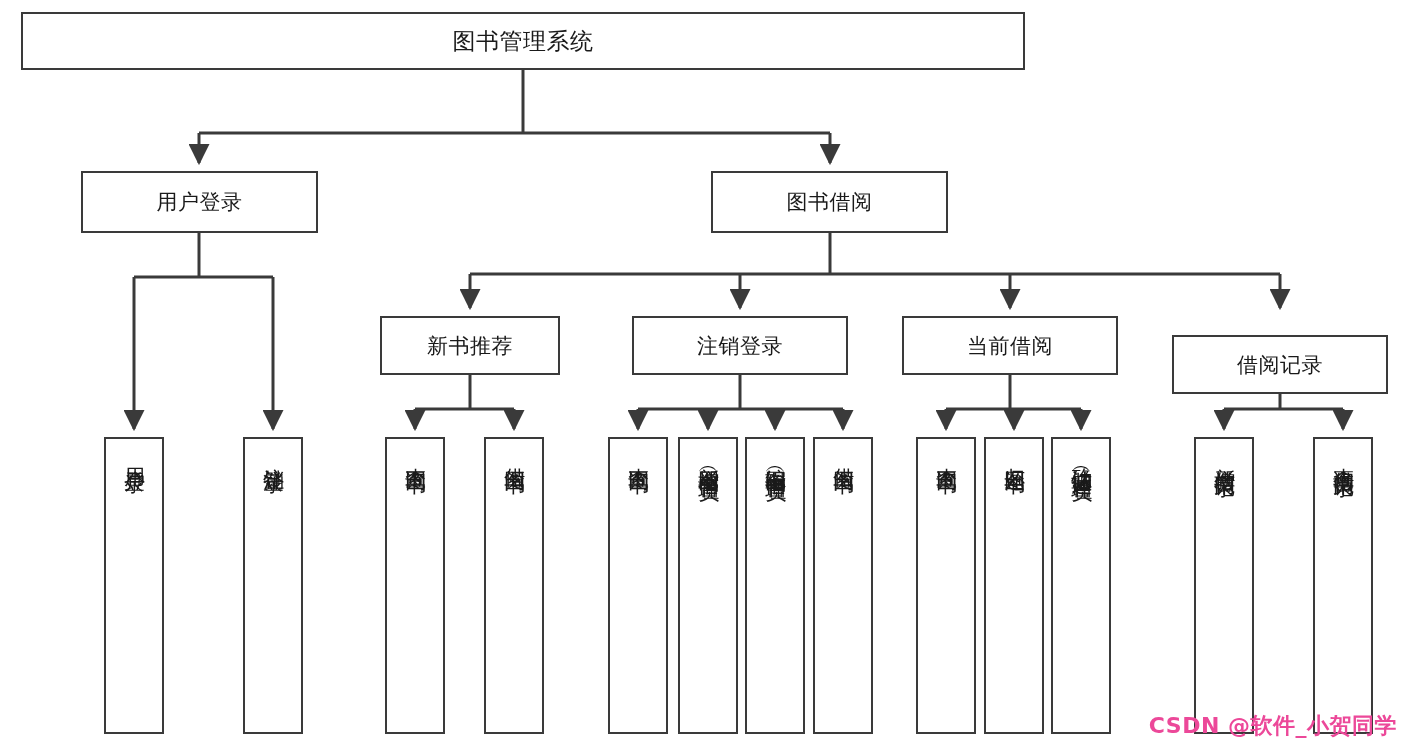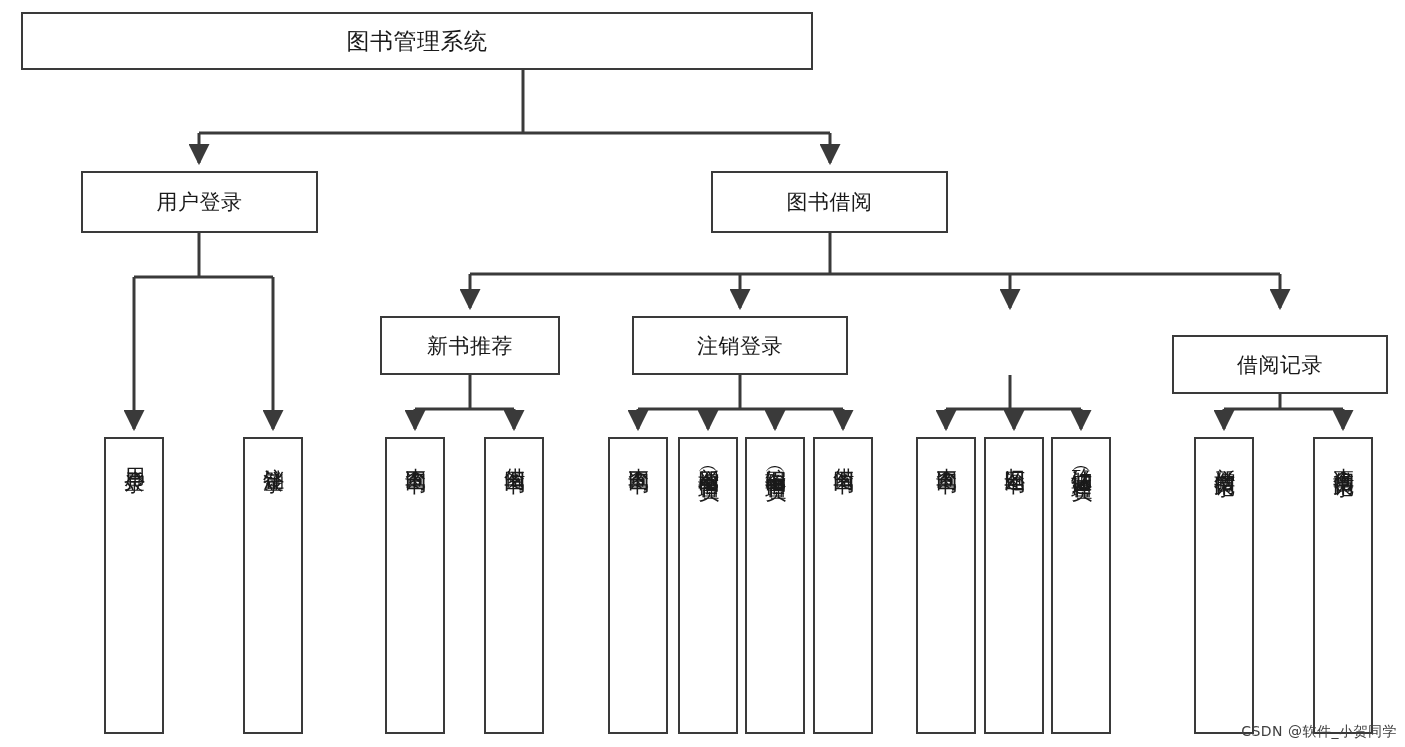--- a/index.html
+++ b/index.html
@@ -56,25 +56,26 @@
     font-size: 21px;
     line-height: 1.22;
     letter-spacing: 2px;
     white-space: nowrap;
     color: #1a1a1a;
   }
   .watermark {
     position: absolute;
     right: 8px;
     bottom: 6px;
-    font-size: 14px;
-    color: #404040;
+    font-size: 22px;
+    color: #ec4899;
     letter-spacing: 0.5px;
     z-index: 5;
     white-space: nowrap;
+    font-weight: bold;
   }
 </style>
 </head>
 <body>
 
 <div id="canvas">
 
   <svg class="svg-layer" viewBox="0 0 1405 747" xmlns="http://www.w3.org/2000/svg">
     <defs>
       <marker id="arrow" viewBox="0 0 10 10" refX="9" refY="5" markerWidth="7" markerHeight="7" orient="auto-start-reverse">
@@ -118,27 +119,28 @@
       <path d="M 1014 409 L 1014 429" marker-end="url(#arrow)"></path>
       <path d="M 1081 409 L 1081 429" marker-end="url(#arrow)"></path>
 
       <path d="M 1280 375 L 1280 409"></path>
       <path d="M 1224 409 L 1343 409"></path>
       <path d="M 1224 409 L 1224 429" marker-end="url(#arrow)"></path>
       <path d="M 1343 409 L 1343 429" marker-end="url(#arrow)"></path>
     </g>
   </svg>
 
-  <div class="node node-h node-title" id="node-root" style="left: 21px; top: 12px; width: 792px; height: 58px;">图书管理系统</div>
+  <div class="node node-h node-title" id="node-root" style="left: 21px; top: 12px; width: 1004px; height: 58px;">图书管理系统</div>
 
   <div class="node node-h" id="node-l2-0" style="left: 81px; top: 171px; width: 237px; height: 62px;">用户登录</div>
   <div class="node node-h" id="node-l2-1" style="left: 711px; top: 171px; width: 237px; height: 62px;">图书借阅</div>
 
   <div class="node node-h" id="node-l3-0" style="left: 380px; top: 316px; width: 180px; height: 59px;">新书推荐</div>
   <div class="node node-h" id="node-l3-1" style="left: 632px; top: 316px; width: 216px; height: 59px;">注销登录</div>
+  <div class="node node-h" id="node-l3-2" style="left: 902px; top: 316px; width: 216px; height: 59px;">当前借阅</div>
   <div class="node node-h" id="node-l3-3" style="left: 1172px; top: 316px; width: 216px; height: 59px; margin-top: 19px;">借阅记录</div>
 
   <div class="node node-v" id="node-leaf-0" style="left: 104px; top: 437px; width: 60px; height: 297px;">
     <span class="vtext">用户登录</span>
   </div>
   <div class="node node-v" id="node-leaf-1" style="left: 243px; top: 437px; width: 60px; height: 297px;">
     <span class="vtext">注销登录</span>
   </div>
   <div class="node node-v" id="node-leaf-2" style="left: 385px; top: 437px; width: 60px; height: 297px;">
     <span class="vtext">查询图书</span>

